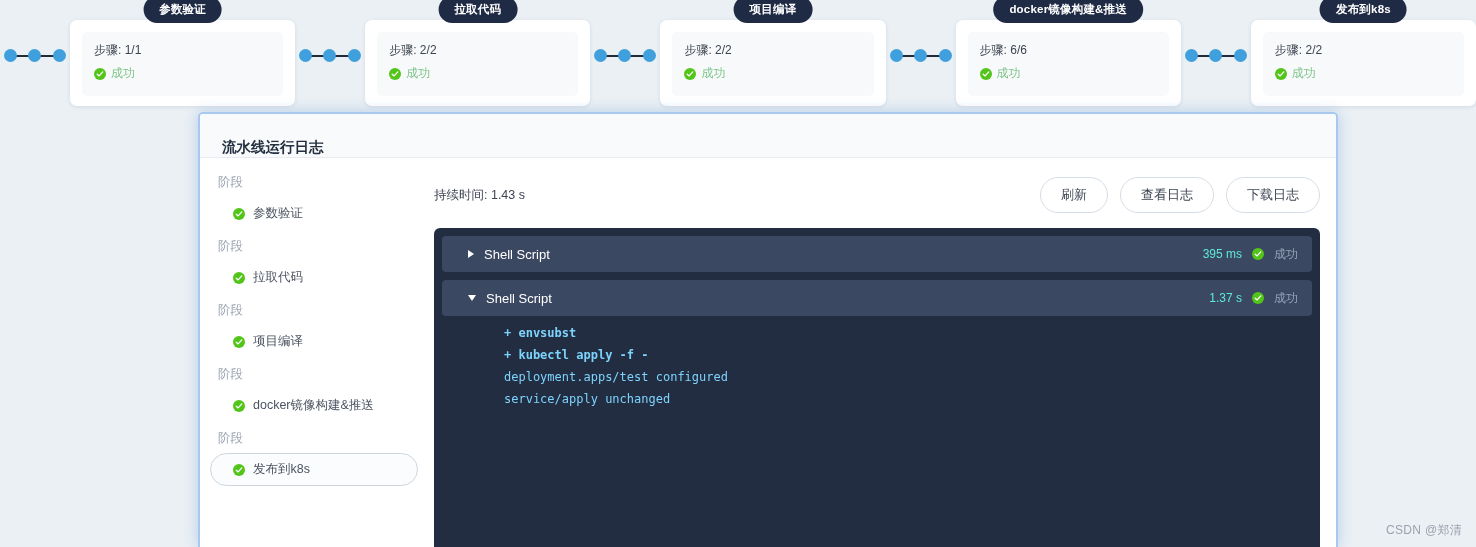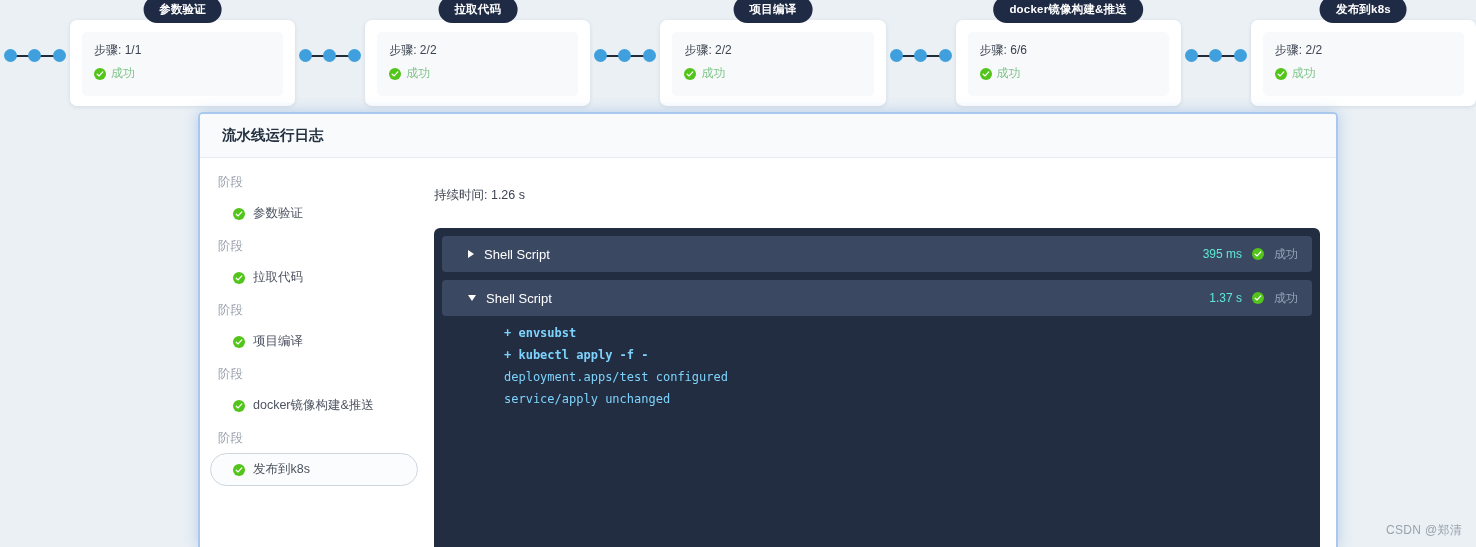--- a/index.html
+++ b/index.html
@@ -123,21 +123,21 @@
     border-radius: 5px 5px 0 0;
     box-shadow: 0 0 14px rgba(120,160,220,.45);
     box-sizing: border-box;
     overflow: hidden;
   }
   #log-dialog-header {
     height: 44px;
     background: #f8fafc;
     border-bottom: 1px solid #e6ebf1;
     display: flex;
-    align-items: center;
+    align-items: flex-end;
     padding: 0 22px;
     box-sizing: border-box;
   }
   #log-dialog-title {
     font-size: 14.5px;
     font-weight: bold;
     color: #22303f;
   }
   #log-dialog-body {
     display: flex;
@@ -451,21 +451,26 @@
               </svg>
             </span>
             <span>发布到k8s</span>
           </div>
         </div>
       </div>
 
     <div id="log-main">
 
       <div id="log-toolbar">
-        <div id="duration-text">持续时间: 1.26 s</div>
+        <div id="duration-text">持续时间: 1.43 s</div>
+        <div id="log-actions">
+          <button class="action-btn">刷新</button>
+          <button class="action-btn">查看日志</button>
+          <button class="action-btn">下载日志</button>
+        </div>
       </div>
 
       <div id="log-console">
           <div class="log-step">
             <div class="log-step-head">
               <span class="caret collapsed"></span>
               <span class="log-step-name">Shell Script</span>
               <span class="log-step-right">
                 <span class="log-step-time">395 ms</span>
                 <span class="ok-badge">

